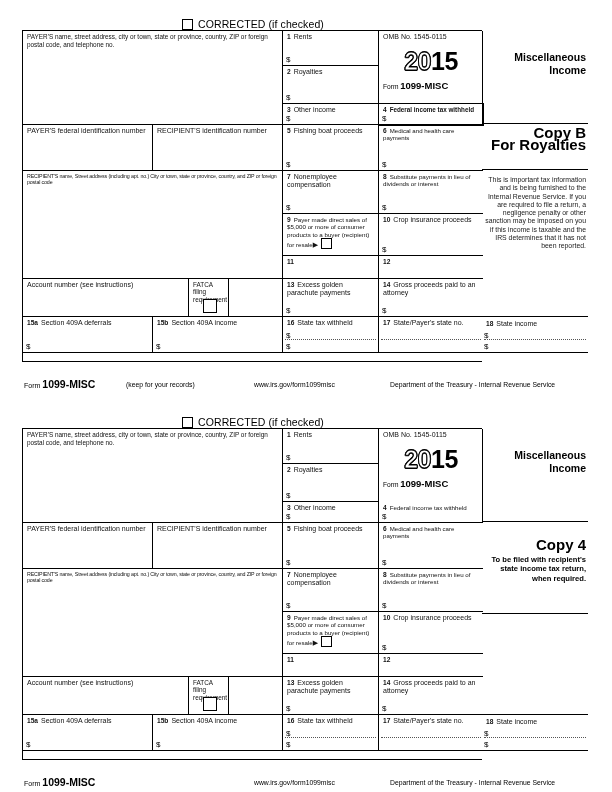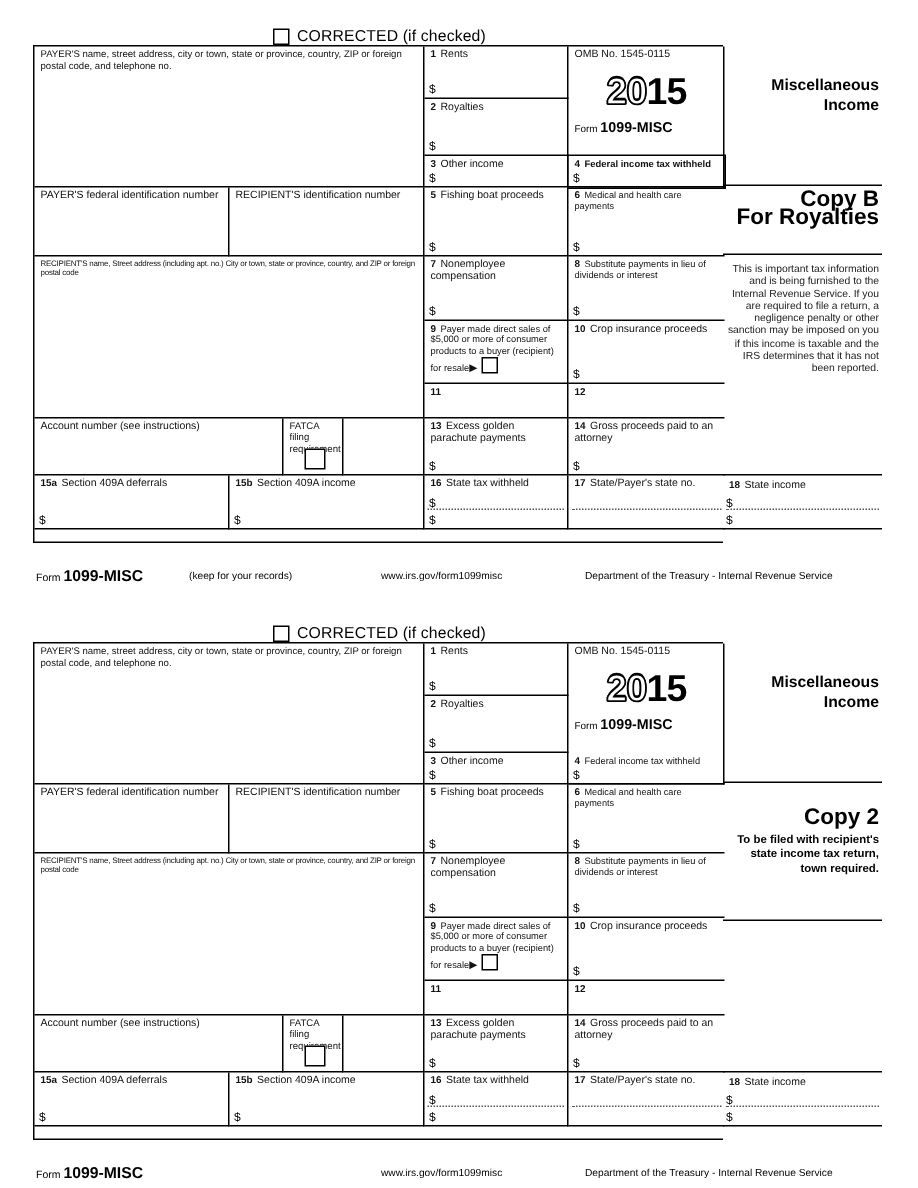--- a/index.html
+++ b/index.html
@@ -486,22 +486,22 @@
           <span class="dotsplit" style="top:22px;"></span>
         </div>
       </div>
 
       <div class="right-panel" style="top:0;height:332px;">
         <div class="rp-seg line" style="top:0;height:94px;">
           <div class="rp-title" style="margin-top:18px;">Miscellaneous</div>
           <div class="rp-title">Income</div>
         </div>
         <div class="rp-seg line" style="top:94px;height:92px;">
-          <div class="rp-copy" style="margin-top:14px;">Copy 2</div>
-          <div class="rp-sub" style="margin-top:4px;">To be filed with recipient's state income tax return, town required.</div>
+          <div class="rp-copy" style="margin-top:14px;">Copy 4</div>
+          <div class="rp-sub" style="margin-top:4px;">To be filed with recipient's state income tax return, when required.</div>
         </div>
         <div class="rp-seg" style="top:186px;height:100px;">
           <div class="rp-body"></div>
         </div>
         <div class="rp-seg" style="top:286px;height:36px;border-top:1px solid #000;text-align:left;padding-left:4px;">
           <div class="lbl t7"><span class="num">18</span><span>State income</span></div>
           <span class="dollar mid" style="left:2px;bottom:12px;">$</span>
           <span class="dotsplit" style="top:22px;"></span>
           <span class="dollar" style="left:2px;bottom:1px;">$</span>
         </div>

